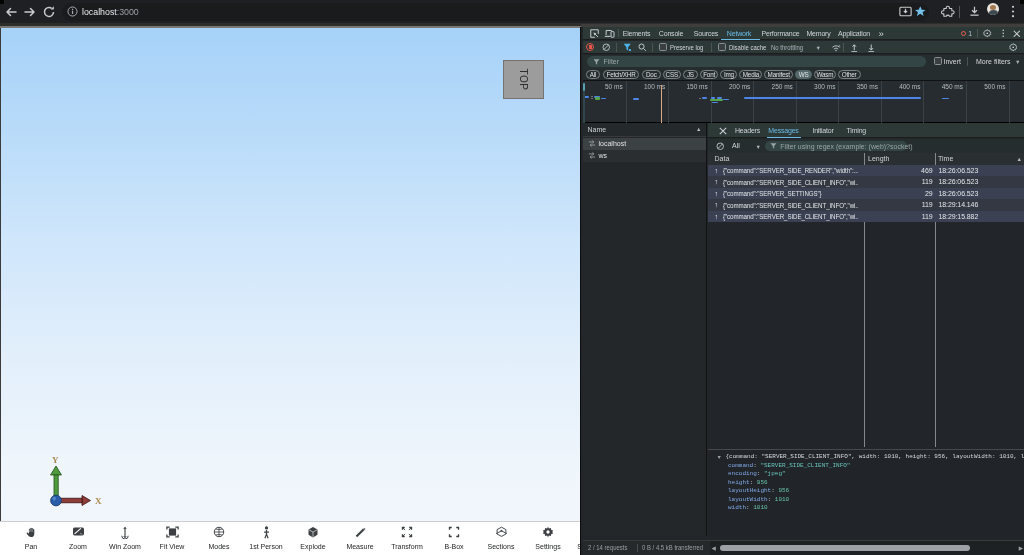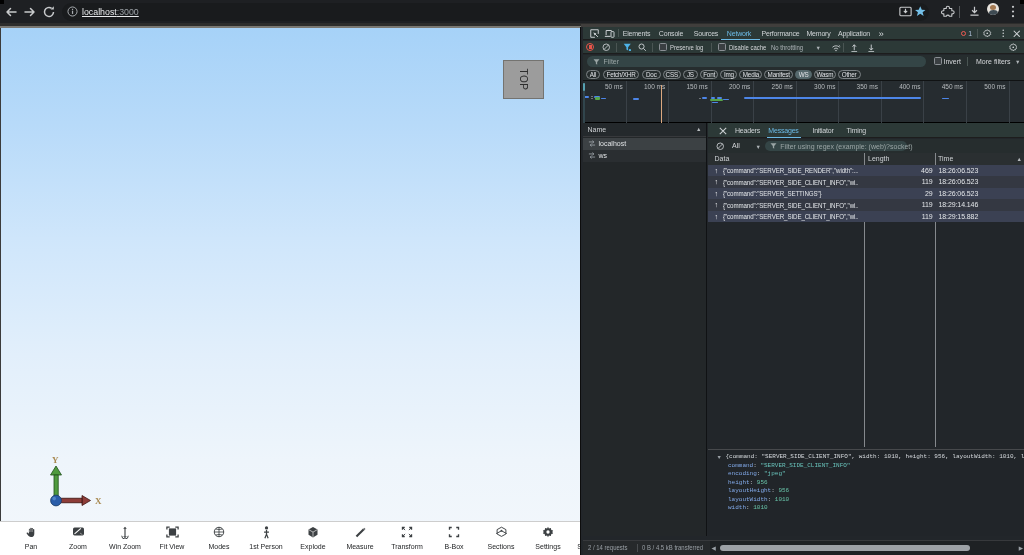--- a/index.html
+++ b/index.html
@@ -6,21 +6,21 @@
   html,body { width:1024px; height:555px; overflow:hidden; background:#000; }
   body { font-family:"Liberation Sans", sans-serif; position:relative; }
   .abs { position:absolute; }
   
   #chrome { left:0; top:0; width:1024px; height:23px; background:#1e2023; }
   #stripA { left:0; top:23px; width:1024px; height:2.5px; background:#2d2d2c; }
   #stripL { left:0; top:25.5px; width:581px; height:2.5px; background:#7a7872; }
   #stripR { left:581px; top:24px; width:443px; height:2.5px; background:#403e3c; }
   #urlpill { left:62px; top:3px; width:867px; height:18px; border-radius:9px; background:#191b1d; }
   .navic { top:4px; width:16px; height:16px; color:#c8cacc; }
-  #urltext { left:82px; top:7px; font-size:8.8px; color:#e8eaec;text-decoration:underline; }
+  #urltext { left:82px; top:7px; font-size:8.8px; color:#e8eaec; }
   #urltext span { color:#9aa0a5; }
   
   #page { left:0px; top:28px; width:581px; height:527px; background:linear-gradient(180deg,#a6d2f8 0%, #b7daf9 18%, #cfe6fb 40%, #e2effb 62%, #eef5fb 82%, #f3f7fc 100%); }
   #pageleftline { left:0; top:28px; width:1.2px; height:493px; background:#3b3b3b; }
   #cube { left:503px; top:60px; width:41px; height:39px; background:#9c9c9c; border:1px solid #747370; }
   #cube div { position:absolute; left:0; top:0; width:39px; height:37px; display:flex; align-items:center; justify-content:center; transform:rotate(90deg); font-size:10px; letter-spacing:0.5px; color:#2e2e2e; }
   #toolbar { left:0; top:520.5px; width:581px; height:34.5px; background:#ffffff; border-top:1px solid #cdcdcd; }
   .titem { position:absolute; top:0; width:46px; height:34px; text-align:center; }
   .titem svg { margin-top:5px; }
   .titem .lbl { position:absolute; top:22px; width:100%; text-align:center; font-size:7px; color:#232527; }

